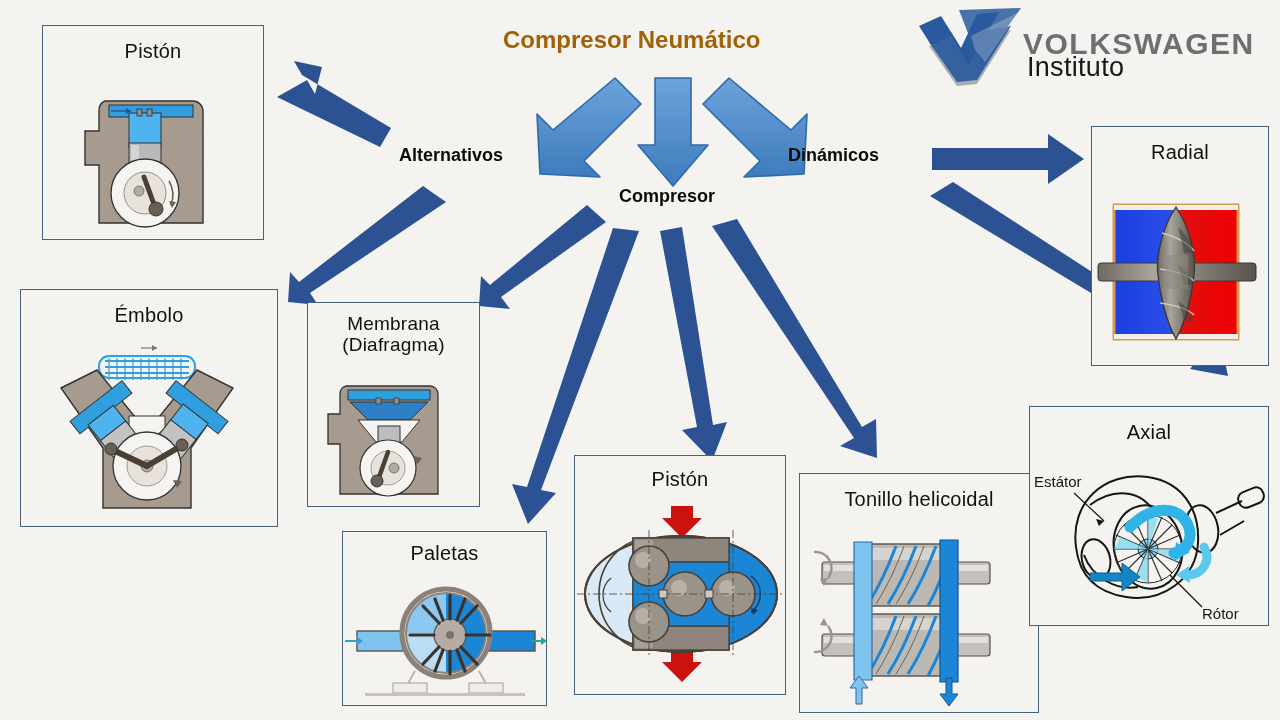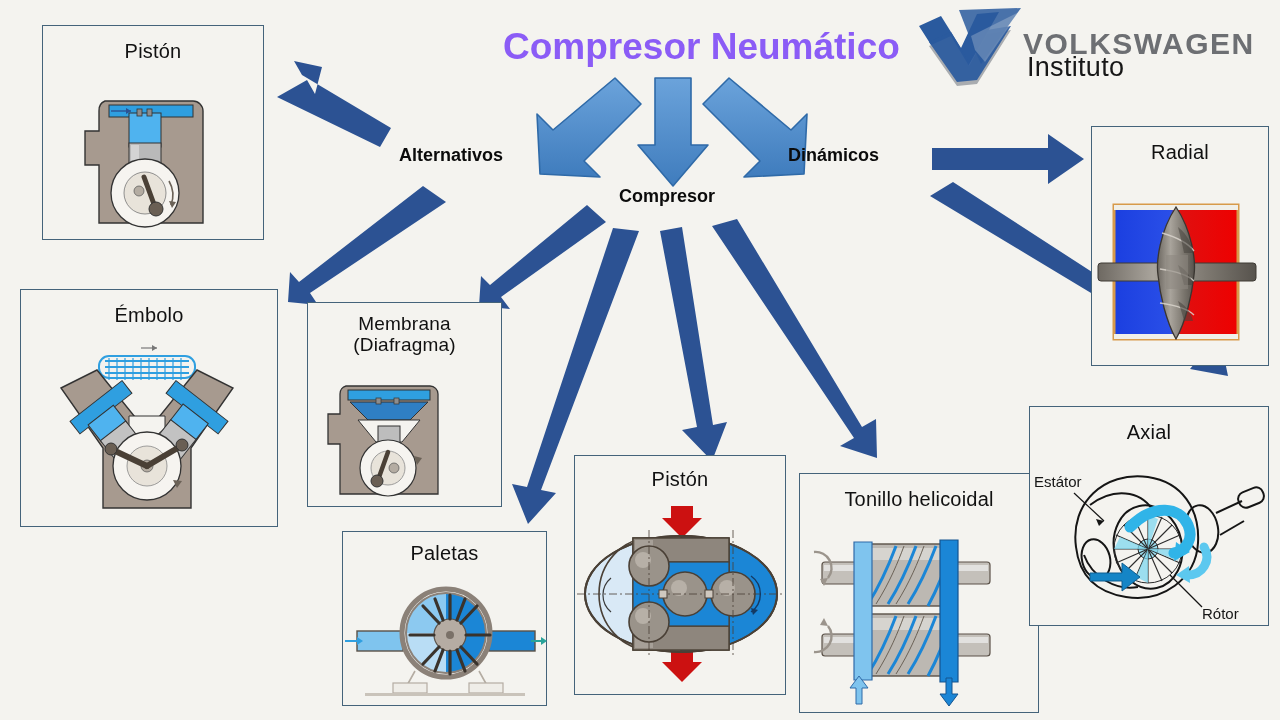--- a/index.html
+++ b/index.html
@@ -27,22 +27,22 @@
     line-height:1.12;
     letter-spacing:.2px;
     white-space:pre-line;
   }
   .fig{position:absolute;left:0;right:0;bottom:0;}
 
   
   .main-title{
     position:absolute;
     font-weight:bold;
-    font-size:37px;
-    color:#8b5cf6;
+    font-size:24px;
+    color:#a16207;
     white-space:nowrap;
   }
   .node{
     position:absolute;
     font-weight:bold;
     font-size:18px;
     color:#0b0b0b;
     white-space:nowrap;
   }
 
@@ -202,21 +202,21 @@
       <circle cx="126" cy="126" r="20" fill="#e8e3da" stroke="#888" stroke-width=".8"></circle>
       <circle cx="126" cy="126" r="6" fill="#b4aca2" stroke="#555" stroke-width=".7"></circle>
       <path d="M126 126 L92 110" stroke="#4a4036" stroke-width="6" stroke-linecap="round"></path>
       <path d="M126 126 L160 106" stroke="#4a4036" stroke-width="6" stroke-linecap="round"></path>
       <circle cx="90" cy="109" r="6" fill="#6a5f54" stroke="#333" stroke-width="1"></circle>
       <circle cx="161" cy="105" r="6" fill="#6a5f54" stroke="#333" stroke-width="1"></circle>
       <path d="M152 140 l4 8 l5 -7 z" fill="#6b6257"></path>
     </svg>
   </div>
 
-  <div class="box" style="left:307px;top:302px;width:195px;height:205px;">
+  <div class="box" style="left:307px;top:302px;width:173px;height:205px;">
     <div class="box-title" style="top:10px;font-size:19px;">Membrana
 (Diafragma)</div>
     <svg class="fig" style="bottom:6px;" width="165" height="128" viewBox="0 0 165 128">
       <g transform="translate(32,0)">
         <path d="M6 14 h84 a8 8 0 0 1 8 8 v100 h-98 v-50 h-12 v-30 h12 v-20 a8 8 0 0 1 6 -8 z" fill="#a79a8f" stroke="#333" stroke-width="1.3"></path>
         <rect x="8" y="18" width="82" height="10" fill="#2f9fe0" stroke="#333" stroke-width="1"></rect>
         <path d="M10 30 h78 l-18 18 h-42 z" fill="#2f7fc4" stroke="#333" stroke-width="1"></path>
         <path d="M18 48 l18 22 h26 l18 -22 z" fill="#f4f3ef" stroke="#333" stroke-width="1"></path>
         <rect x="36" y="26" width="5" height="6" fill="#8d8d8d" stroke="#333" stroke-width=".7"></rect>
         <rect x="54" y="26" width="5" height="6" fill="#8d8d8d" stroke="#333" stroke-width=".7"></rect>

